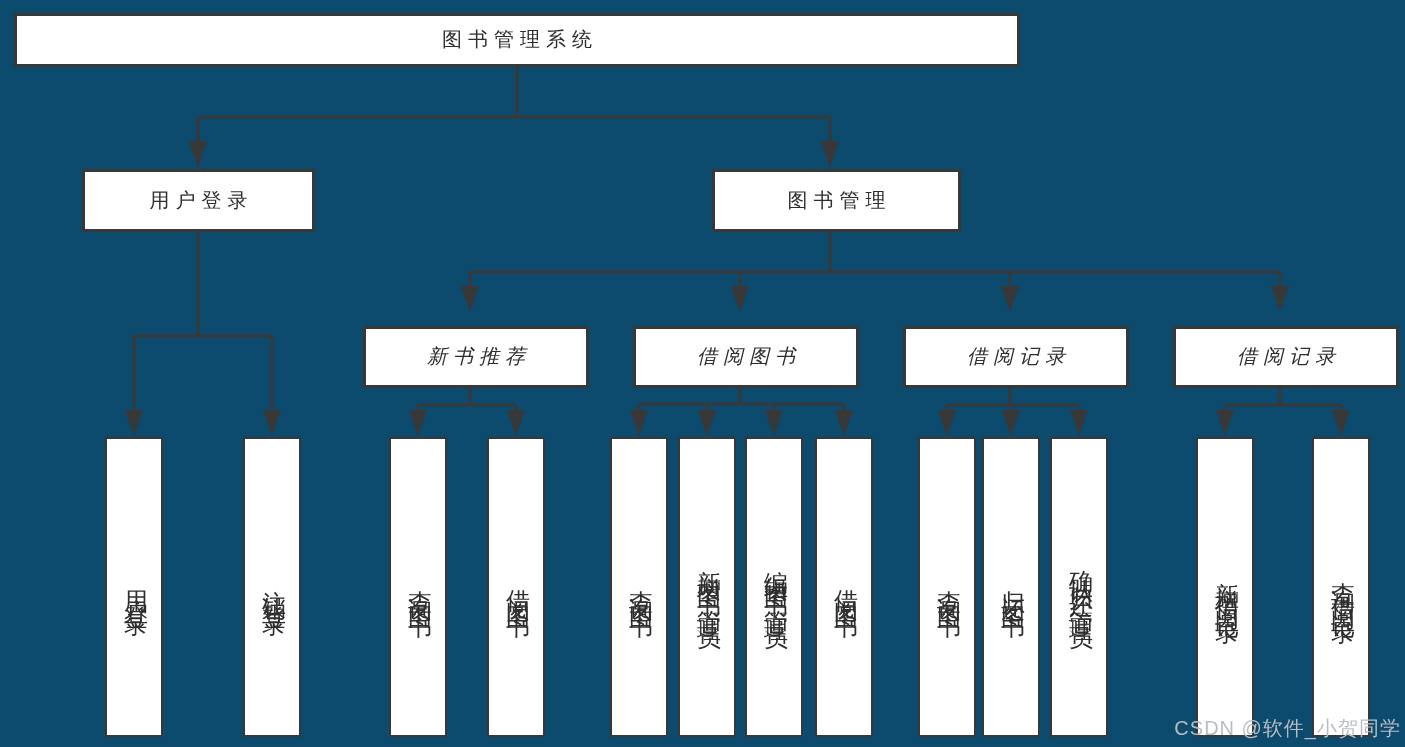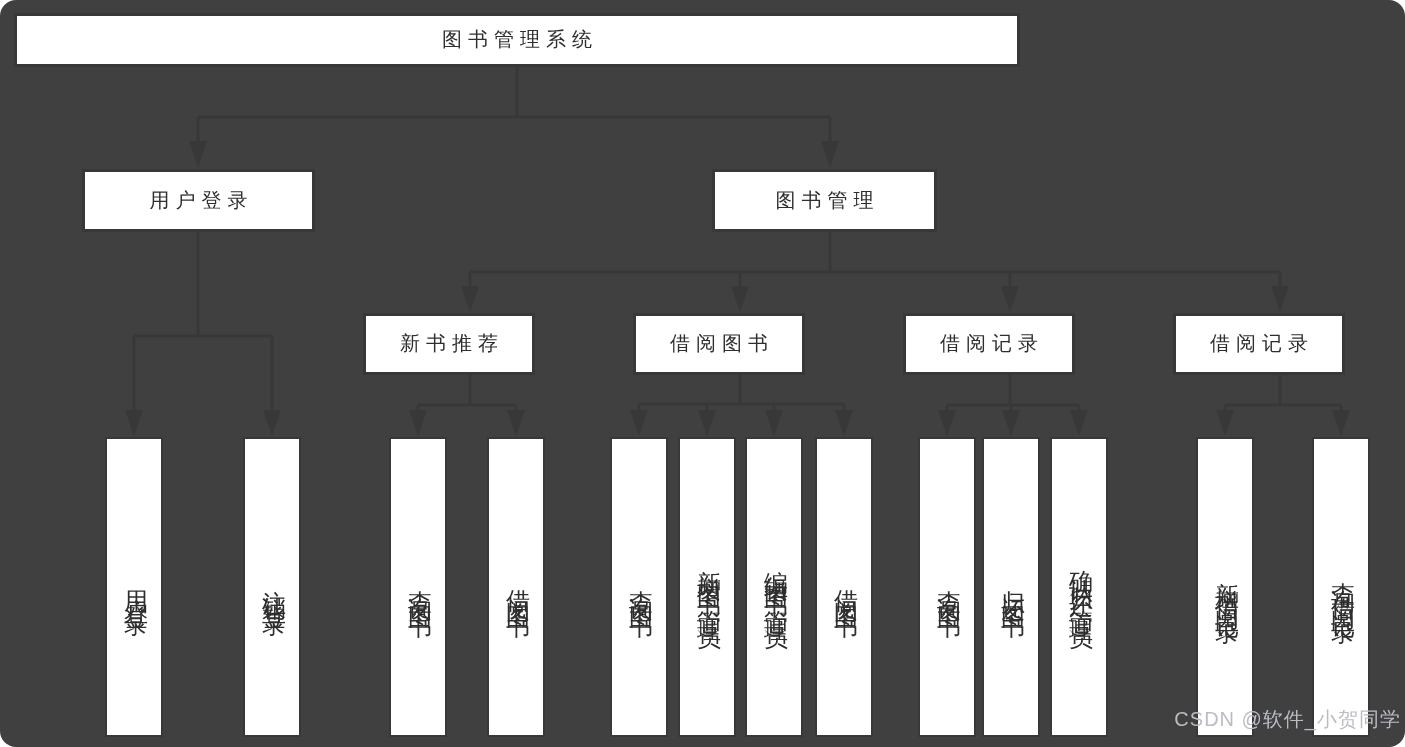--- a/index.html
+++ b/index.html
@@ -1,35 +1,35 @@
 <!DOCTYPE html>
 <html><head>
 <meta charset="utf-8">
 <style>
   html,body { margin:0; padding:0; background:#ffffff; }
   .canvas {
-    position:relative; width:1405px; height:747px; background:#404040;
-    font-family:"Liberation Serif", serif; color:#2e2e2e; overflow:hidden;border-radius:16px;
+    position:relative; width:1405px; height:747px; background:#0c4a6e;
+    font-family:"Liberation Serif", serif; color:#2e2e2e; overflow:hidden;
   }
   .connectors { position:absolute; left:0; top:0; width:1405px; height:747px; }
   .box {
     position:absolute; background:#ffffff; border:3px solid #383838;
     box-sizing:border-box; text-align:center; white-space:nowrap;
   }
   .hbox { font-size:20px; letter-spacing:6px; text-indent:6px; }
   .root { left:14px; top:13px; width:1006px; height:54px; line-height:47px; }
   .lvl2 { top:169px; height:63px; line-height:56px; }
-  .lvl3 { top:313px; width:172px; height:62px; line-height:55px; }
+  .lvl3 { top:326px; width:226px; height:62px; line-height:55px;font-style:italic; }
   .leaf {
     top:437px; width:58px; height:300px; border-width:2.5px;
     writing-mode:vertical-rl; text-orientation:mixed;
     font-size:24px; letter-spacing:8px; line-height:51px; white-space:normal;
   }
   .watermark {
-    position:absolute; right:4px; bottom:14px; font-size:20px; color:#b9bdc3;
+    position:absolute; right:4px; bottom:5px; font-size:20px; color:#b9bdc3;
     font-family:"Liberation Sans", sans-serif; letter-spacing:1px;
   }
 </style>
 </head>
 <body>
 
 <div class="canvas">
 
   <svg class="connectors" viewBox="0 0 1405 747" xmlns="http://www.w3.org/2000/svg">
     <g stroke="#383838" stroke-width="3" fill="none">
@@ -60,21 +60,21 @@
       <polygon points="1002,410 1020,410 1011,436"></polygon>
       <polygon points="1070,410 1088,410 1079,436"></polygon>
       <polygon points="1216,410 1234,410 1225,436"></polygon>
       <polygon points="1332,410 1350,410 1341,436"></polygon>
     </g>
   </svg>
 
   <div class="box root hbox">图书管理系统</div>
 
   <div class="box lvl2 hbox" style="left:82px; width:233px;">用户登录</div>
-  <div class="box lvl2 hbox" style="left:712px; width:225px;">图书管理</div>
+  <div class="box lvl2 hbox" style="left:712px; width:249px;">图书管理</div>
 
   <div class="box lvl3 hbox" style="left:363px;">新书推荐</div>
   <div class="box lvl3 hbox" style="left:633px;">借阅图书</div>
   <div class="box lvl3 hbox" style="left:903px;">借阅记录</div>
   <div class="box lvl3 hbox" style="left:1173px;">借阅记录</div>
 
   <div class="box leaf" style="left:105px;">用户登录</div>
   <div class="box leaf" style="left:243px;">注销登录</div>
 
   <div class="box leaf" style="left:389px;">查询图书</div>

